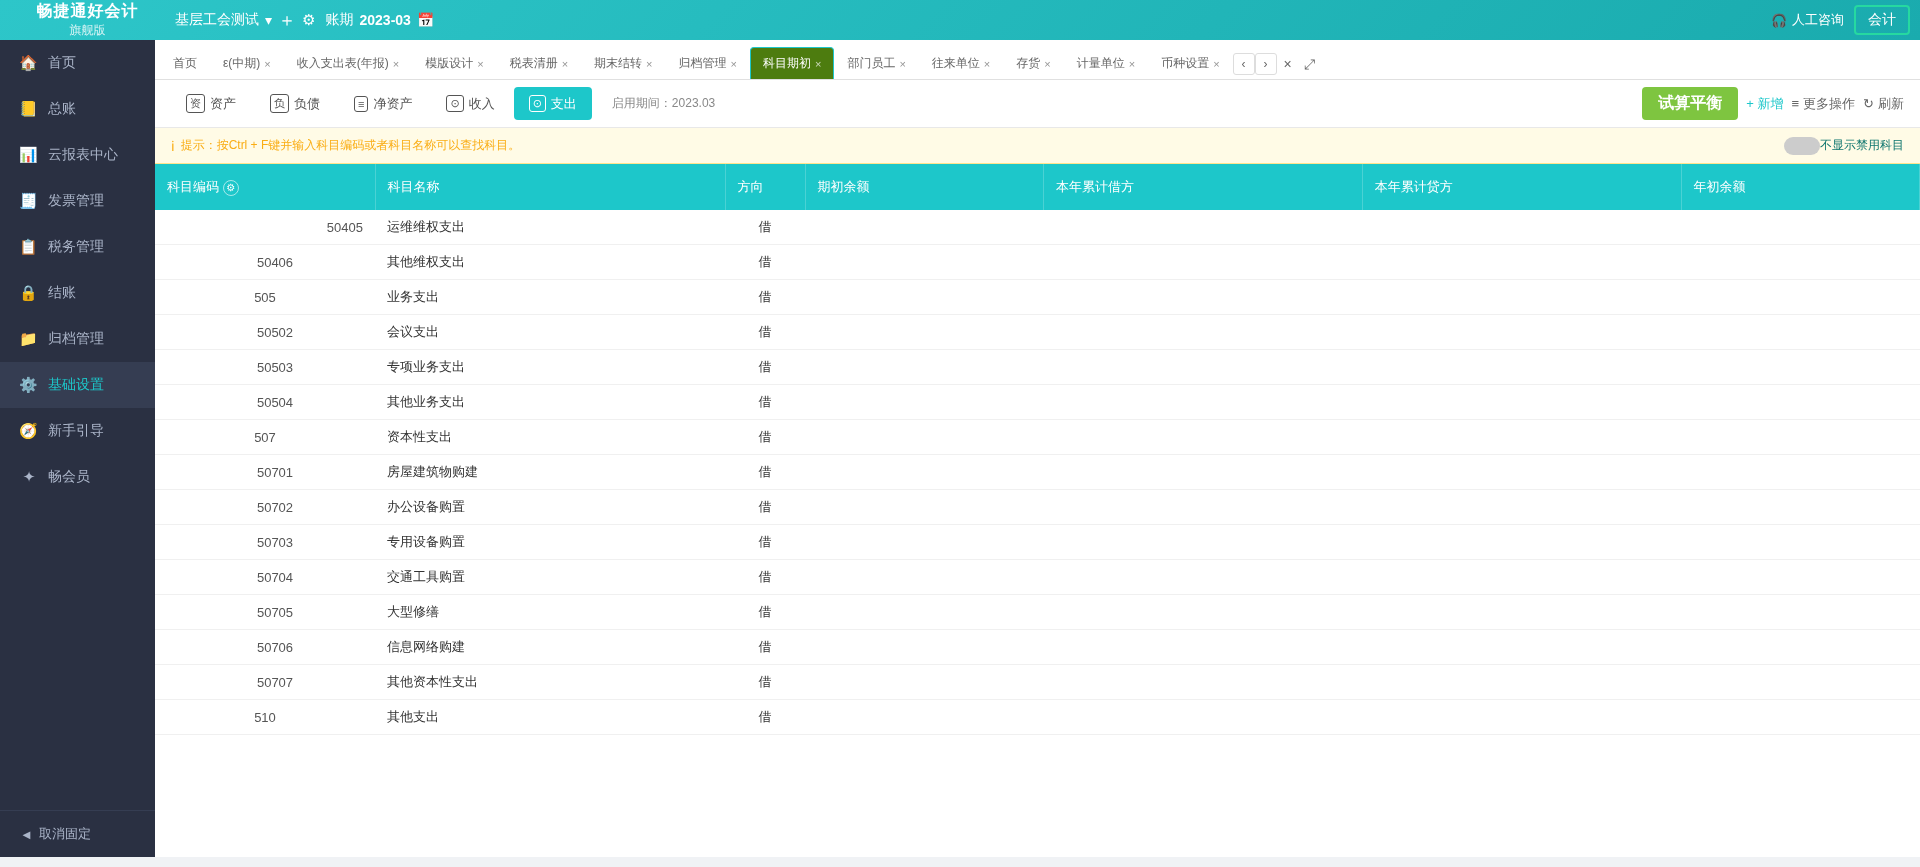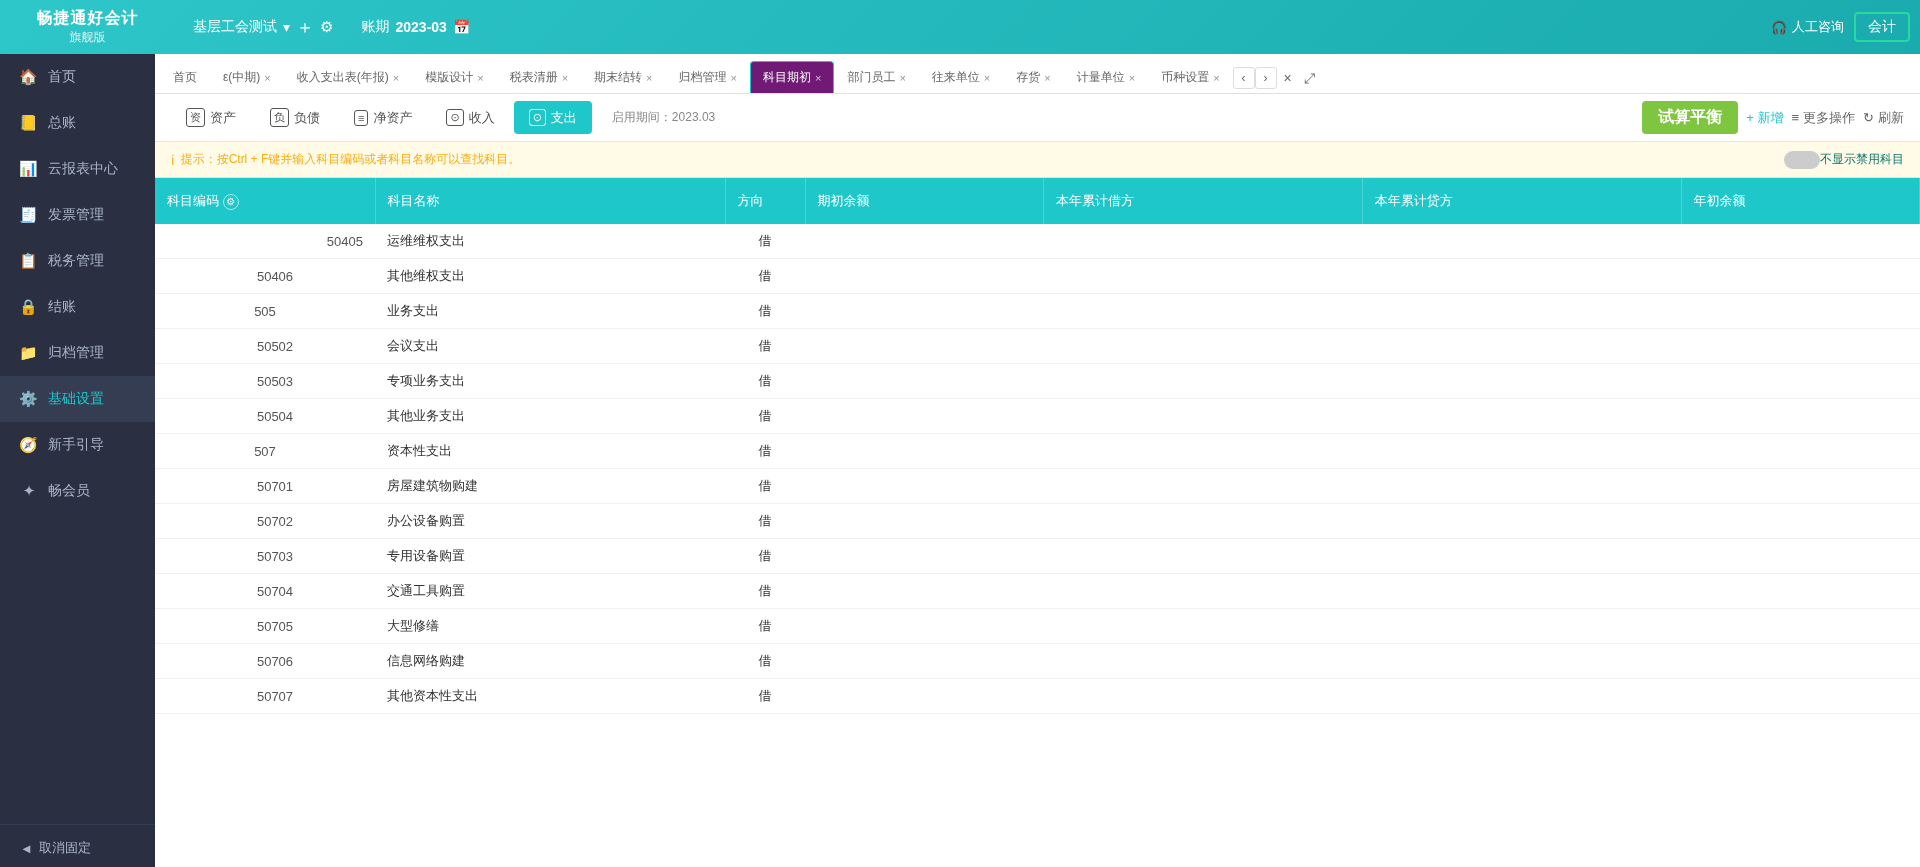--- a/index.html
+++ b/index.html
@@ -1,25 +1,25 @@
 <!DOCTYPE html>
 <html><head>
   <meta charset="utf-8">
   <style>
     * { box-sizing: border-box; margin: 0; padding: 0; font-family: 'Microsoft YaHei', Arial, sans-serif; }
     body { width: 1920px; height: 867px; overflow: hidden; background: #f0f2f5; font-size: 13px; }
 
     
     .top-bar {
-      height: 54px;
+      height: 40px;
       background: linear-gradient(135deg, #2dc6c9 0%, #1aabae 100%);
       display: flex;
       align-items: center;
       padding: 0 10px;
-      gap: 28px;
+      gap: 10px;
     }
     .logo-area {
       width: 155px;
       display: flex;
       flex-direction: column;
       align-items: center;
       justify-content: center;
     }
     .logo-main {
       font-size: 16px;
@@ -143,21 +143,21 @@
       font-size: 12px;
       color: #666;
       cursor: pointer;
       border: 1px solid transparent;
       border-bottom: none;
       border-radius: 4px 4px 0 0;
       white-space: nowrap;
       height: 32px;
     }
     .tab-item.active {
-      background: #701a75;
+      background: #4d7c0f;
       color: #fff;
       border-color: #1dc7ca;
     }
     .tab-close {
       font-size: 11px;
       color: inherit;
       opacity: 0.7;
       cursor: pointer;
     }
     .tab-nav-btn {
@@ -680,18 +680,27 @@
               </tr>
               <tr class="sub-row">
                 <td class="code-col" style="padding-left: 32px;">50707</td>
                 <td class="name-col">其他资本性支出</td>
                 <td>借</td>
                 <td></td>
                 <td></td>
                 <td></td>
                 <td></td>
               </tr>
+              <tr class="parent-row">
+                <td class="code-col">510</td>
+                <td class="name-col">其他支出</td>
+                <td>借</td>
+                <td></td>
+                <td></td>
+                <td></td>
+                <td></td>
+              </tr>
             </tbody>
         </table>
       </div>
     </div>
   </div>
 </div>
 
 </body></html>

